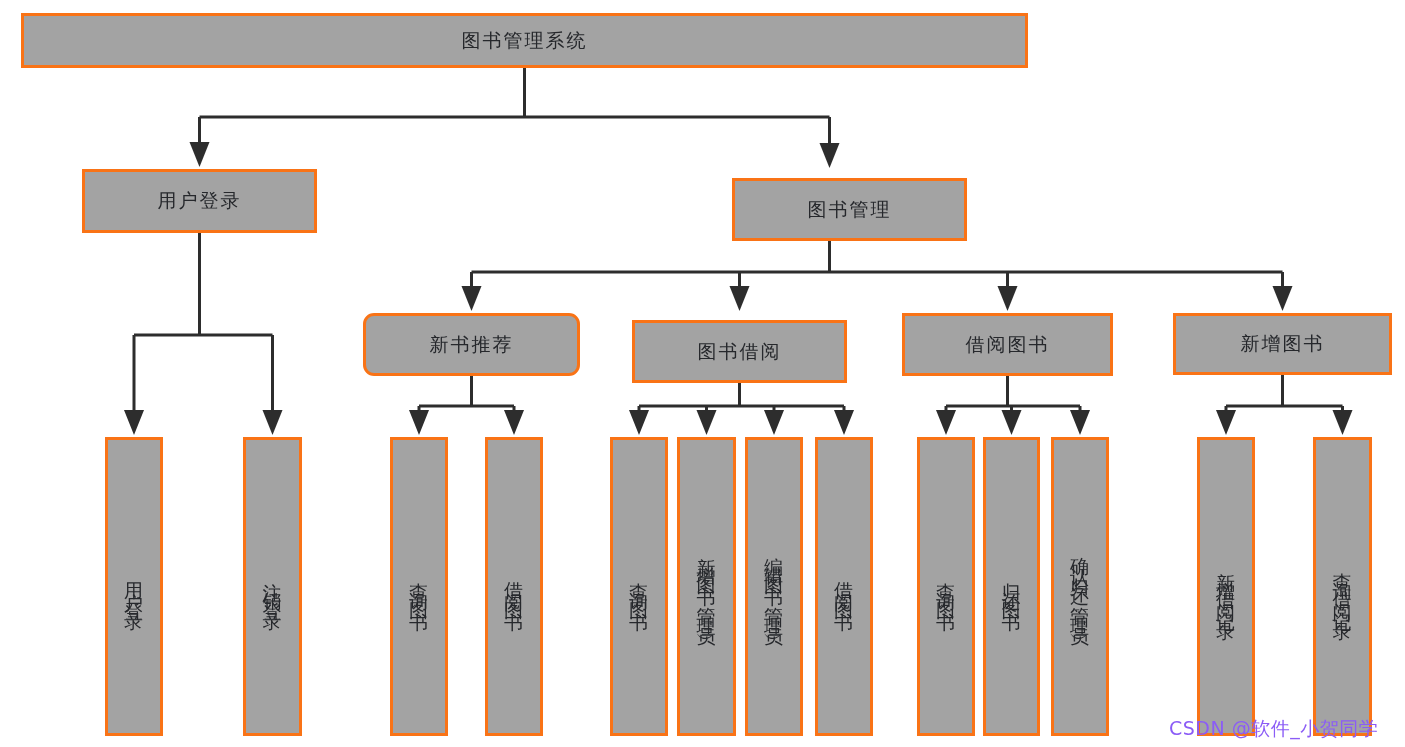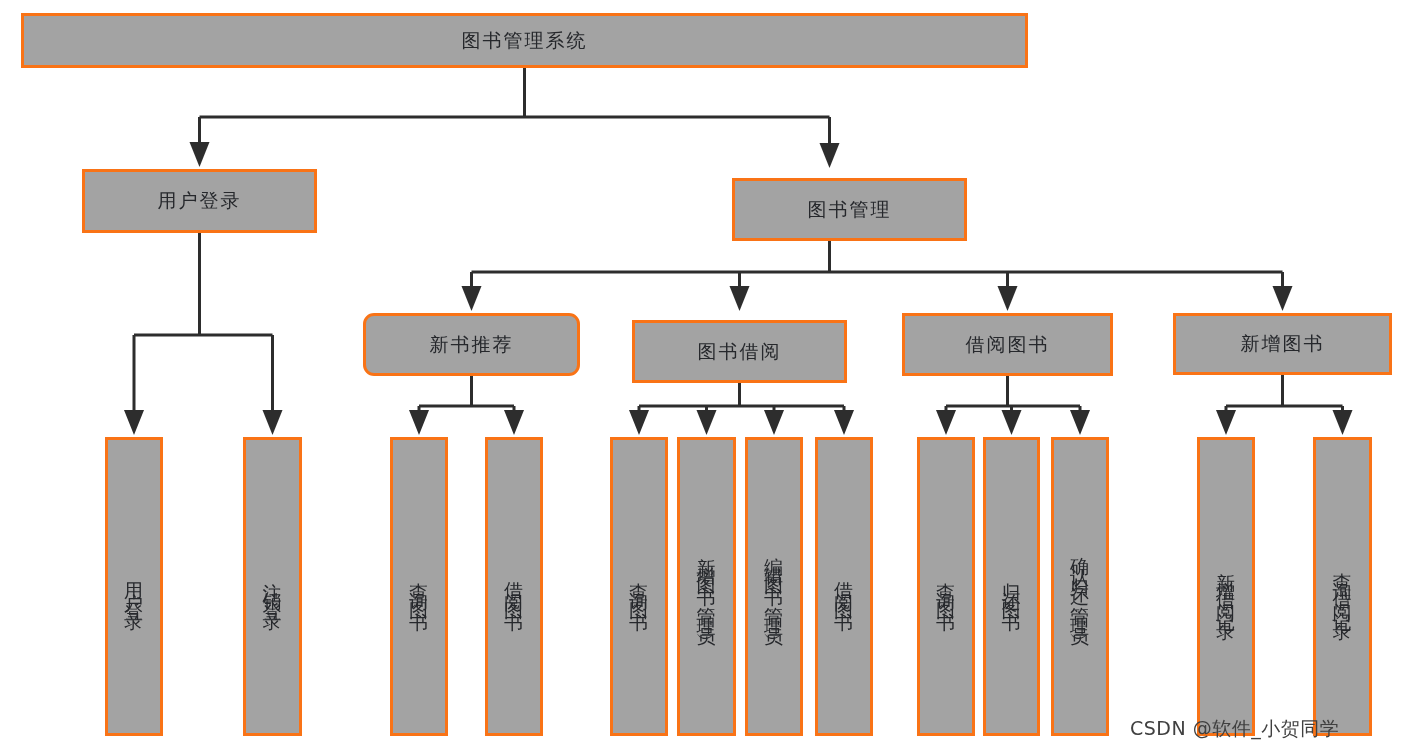--- a/index.html
+++ b/index.html
@@ -24,23 +24,23 @@
   }
   .hbox{letter-spacing:2px;white-space:nowrap;}
   .vbox{
     writing-mode:vertical-rl;
     text-orientation:mixed;
     letter-spacing:10px;
     line-height:1;
   }
   .watermark{
     position:absolute;
-    left:1130px;top:716px;
+    left:1169px;top:716px;
     font-size:19px;
-    color:#404040;
+    color:#8b5cf6;
     letter-spacing:0.5px;
     white-space:nowrap;
   }
 </style>
 </head>
 <body>
 
 <div class="canvas">
 
   <svg class="wires" width="1405" height="747" viewBox="0 0 1405 747">

